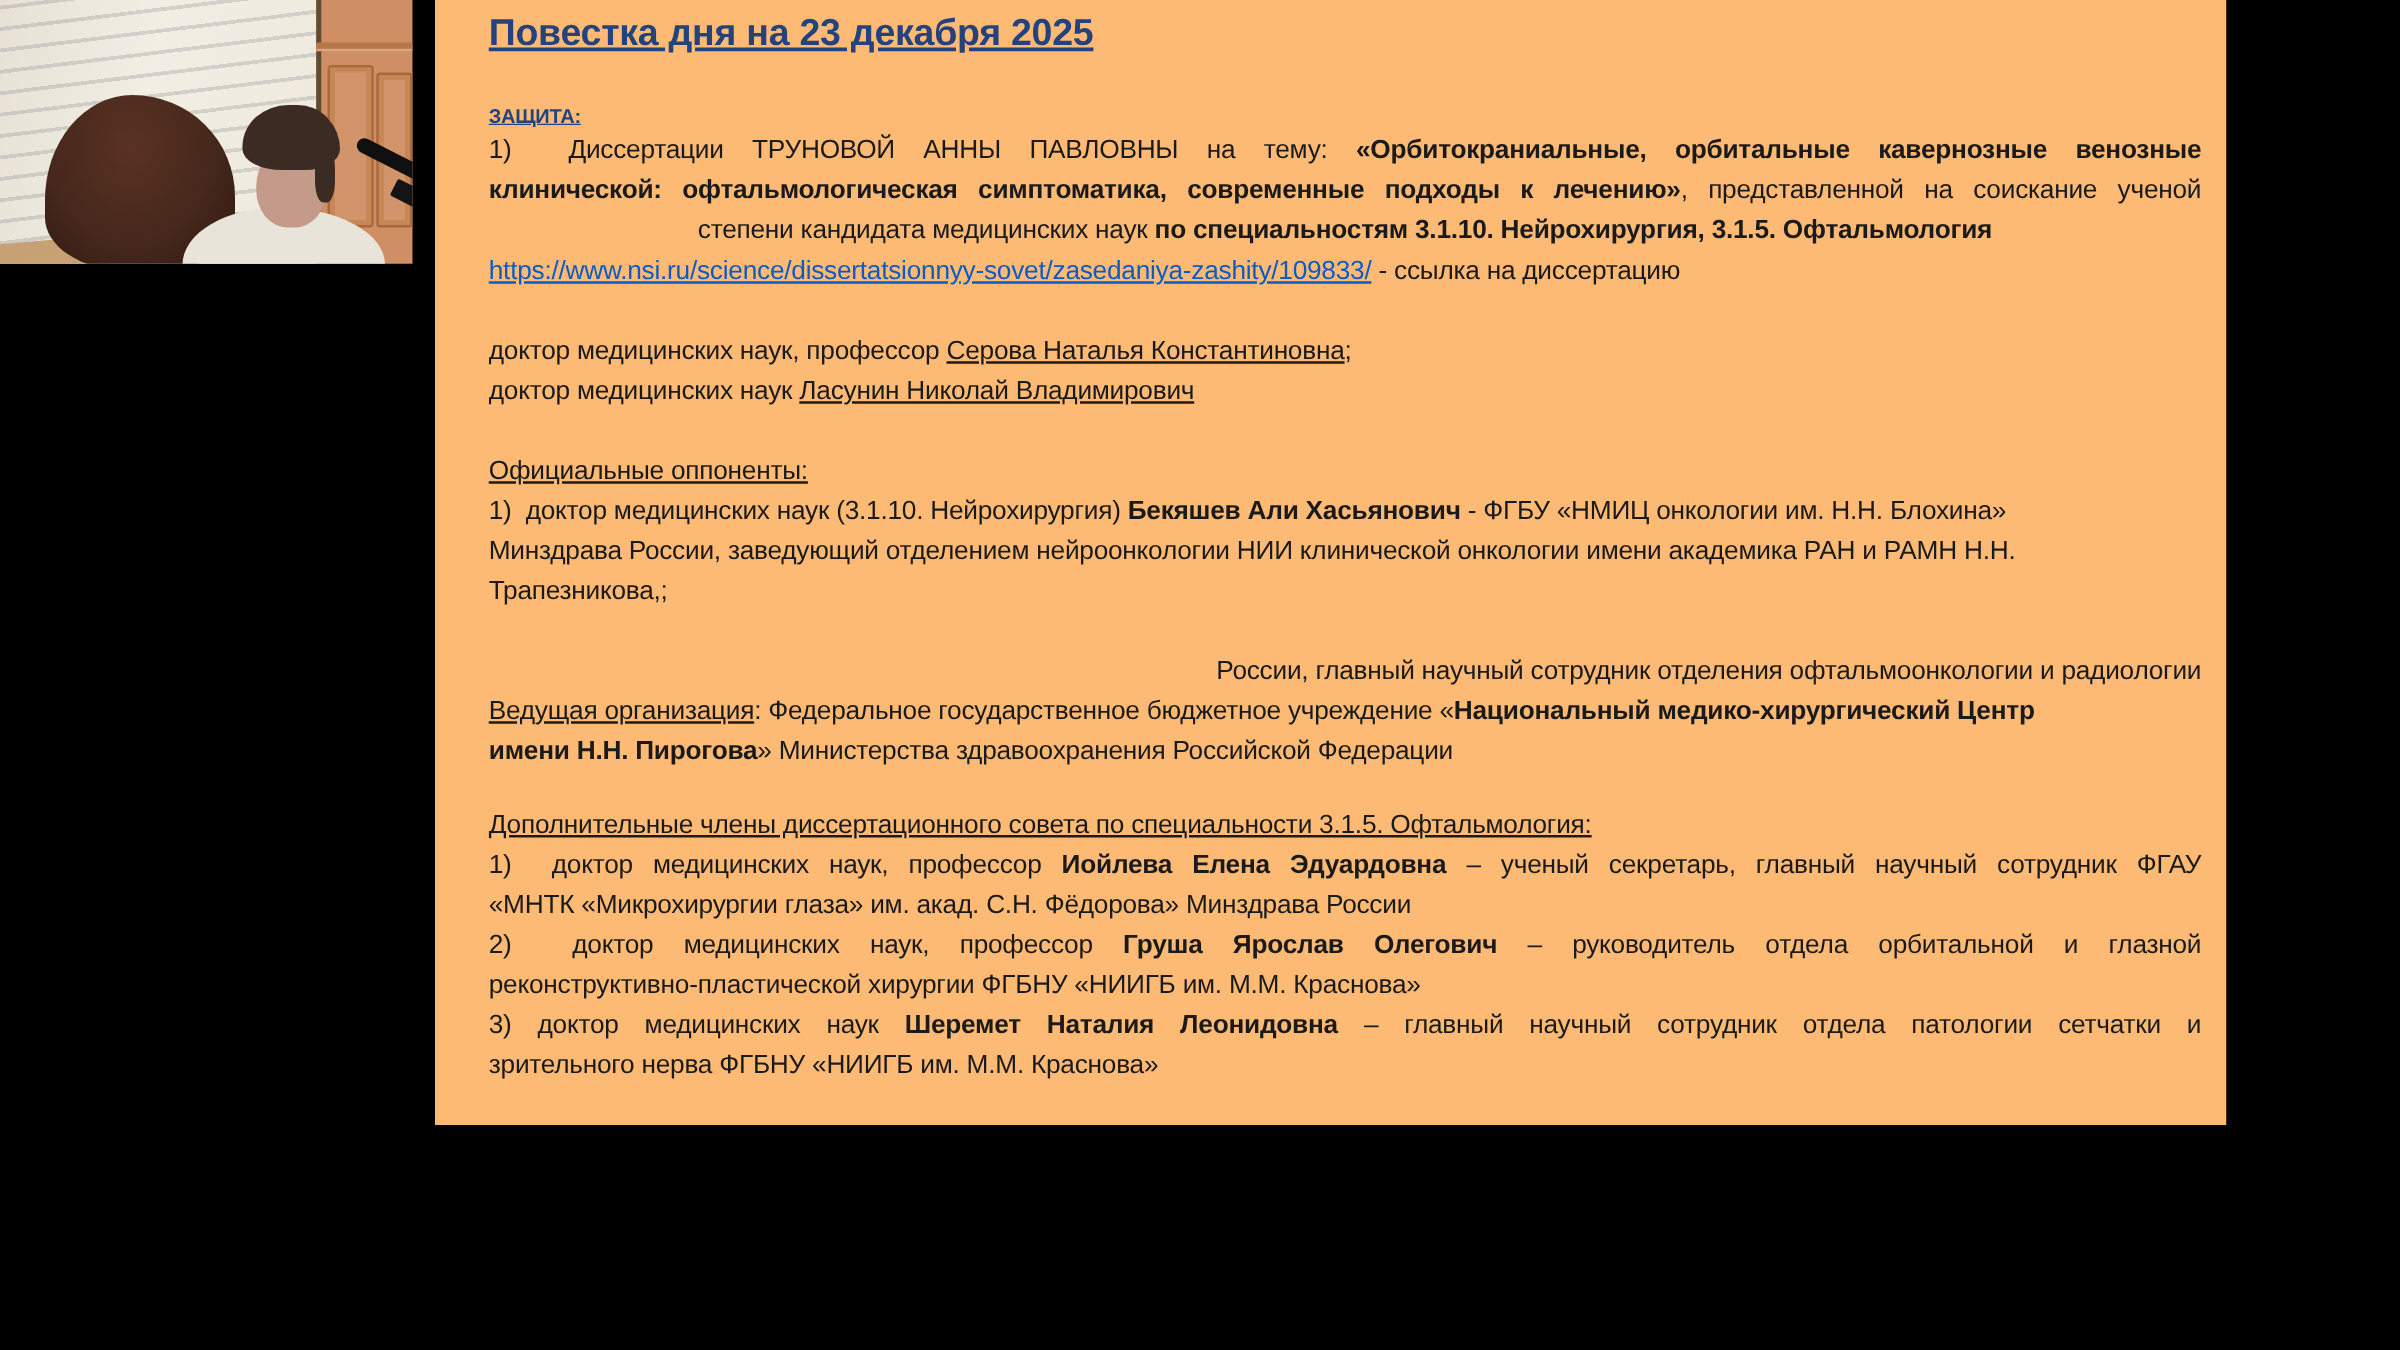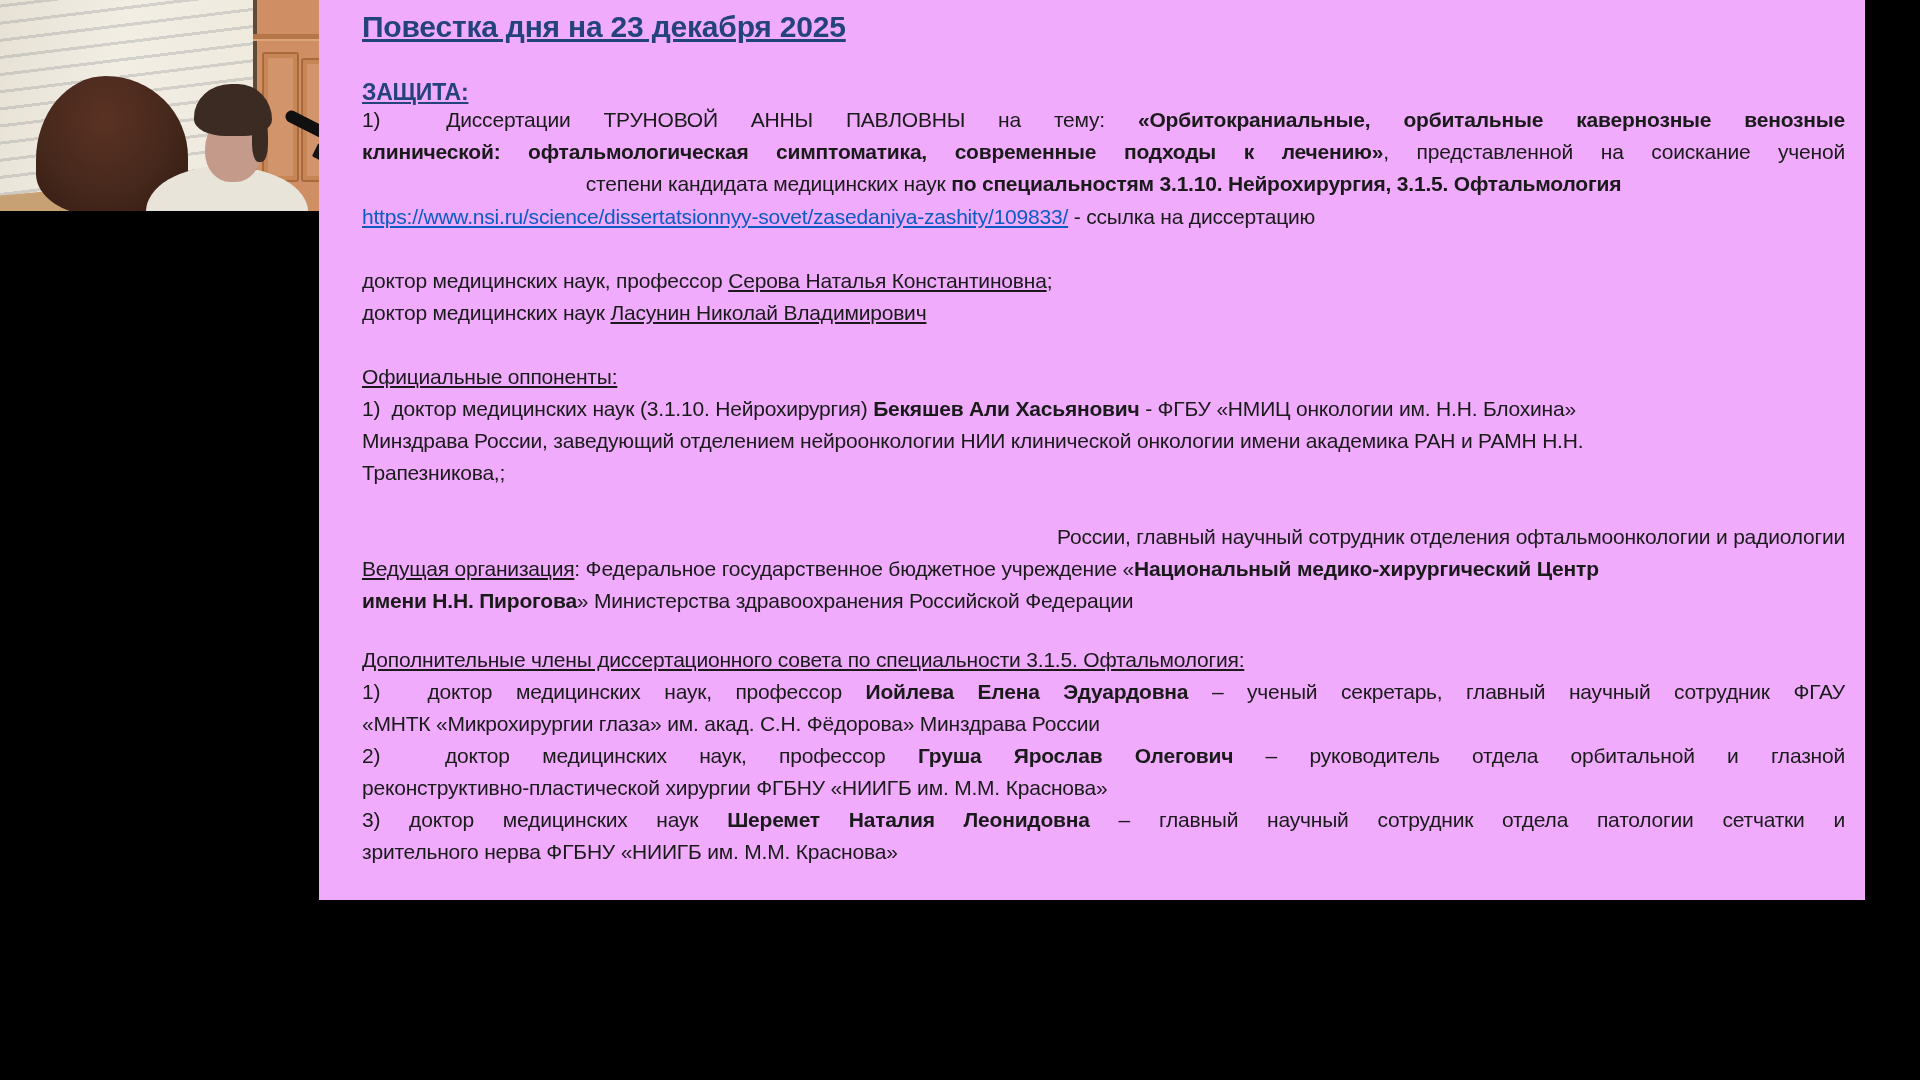--- a/index.html
+++ b/index.html
@@ -34,30 +34,30 @@
   .hair-right{position:absolute;left:194px;top:84px;width:78px;height:52px;
         background:#3c2b23;border-radius:52% 48% 40% 45%/70% 75% 35% 35%;}
   .hair-right-side{position:absolute;left:252px;top:118px;width:16px;height:44px;
         background:#3c2b23;border-radius:40%;}
   .mic{position:absolute;left:283px;top:121px;width:58px;height:12px;background:#101010;
         border-radius:6px;transform:rotate(27deg);}
   .mic2{position:absolute;left:314px;top:147px;width:22px;height:15px;background:#141414;
         transform:rotate(27deg);border-radius:2px;}
 
   
-  .doc{position:absolute;left:319px;top:0;width:1546px;height:900px;background:#f0abfc;}
+  .doc{position:absolute;left:348px;top:0;width:1433px;height:900px;background:#fdba74;}
   .doc-text{position:absolute;left:0;top:0;right:0;bottom:0;}
   .line{position:absolute;left:43px;right:20px;font-size:21px;line-height:28px;
         color:#1a1a1a;letter-spacing:-0.2px;white-space:normal;}
   .line.stretch{text-align:justify;text-align-last:justify;}
   .line.title{font-size:30px;line-height:38px;font-weight:700;color:#24437c;}
   .line.title span{text-decoration:underline;}
   .b{font-weight:700;}
   .u{text-decoration:underline;}
-  .hdr{font-weight:700;color:#24437c;text-decoration:underline;font-size:23px;}
+  .hdr{font-weight:700;color:#24437c;text-decoration:underline;font-size:16px;}
   .link{color:#0b5bc4;text-decoration:underline;cursor:pointer;}
 </style>
 </head>
 <body>
 
 <div class="stage">
 
   <div class="video">
     <div class="screen">
       <div class="screen-text"></div>

